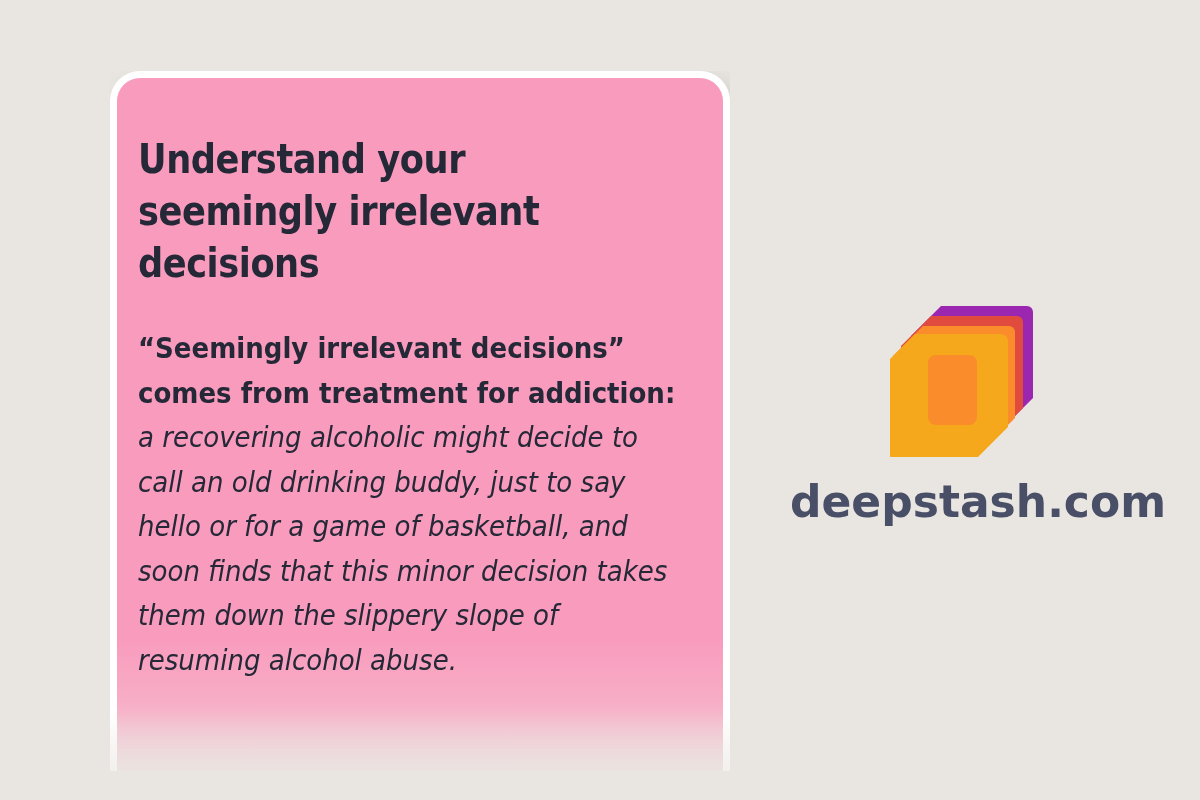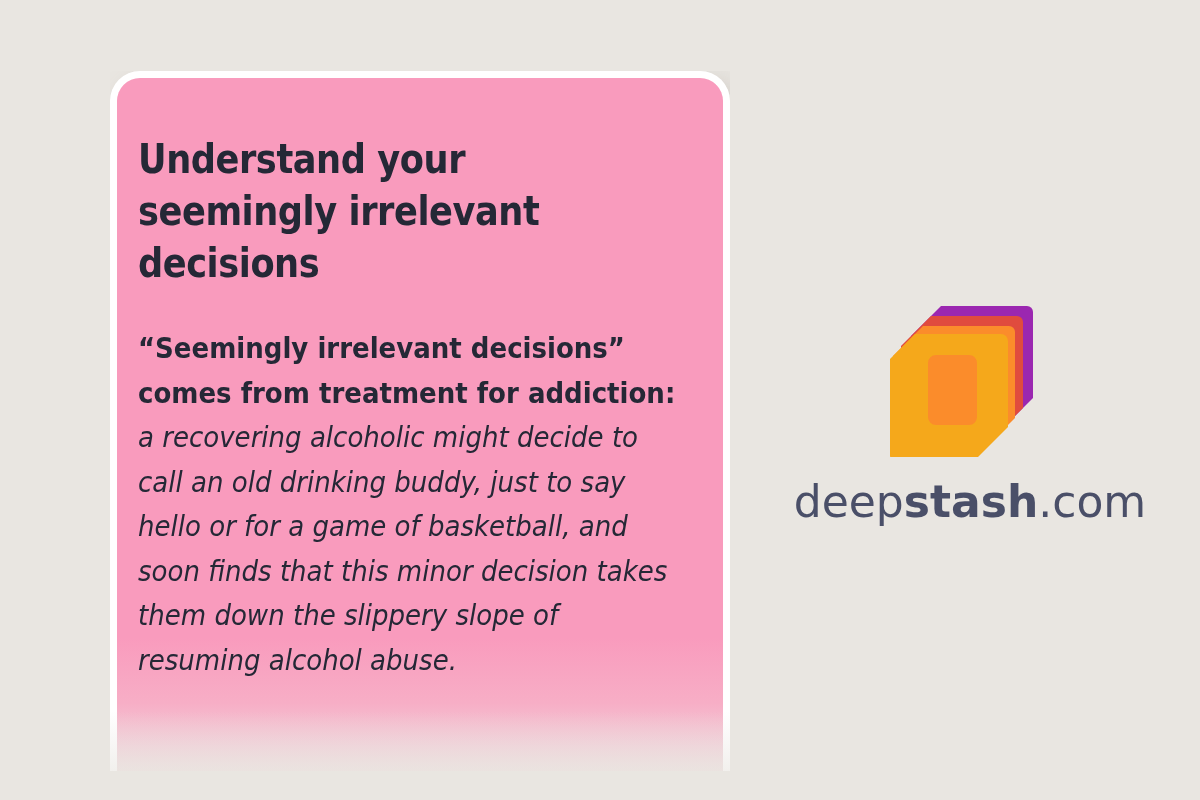--- a/index.html
+++ b/index.html
@@ -118,21 +118,21 @@
     left: 0;
     top: 180px;
     width: 360px;
     text-align: center;
     font-family: "DejaVu Sans", sans-serif;
     font-size: 44px;
     line-height: 1;
     color: #4A4F68;
     white-space: nowrap;
   }
-  #brand-wordmark .w-light { font-weight: normal; }
+  #brand-wordmark .w-light { font-weight: bold; }
   #brand-wordmark .w-bold  { font-weight: bold; }
 </style>
 </head>
 <body>
 
 <div id="card-wrap">
   <div id="card">
 
     <h1 id="card-title">Understand your seemingly irrelevant decisions</h1>
 

